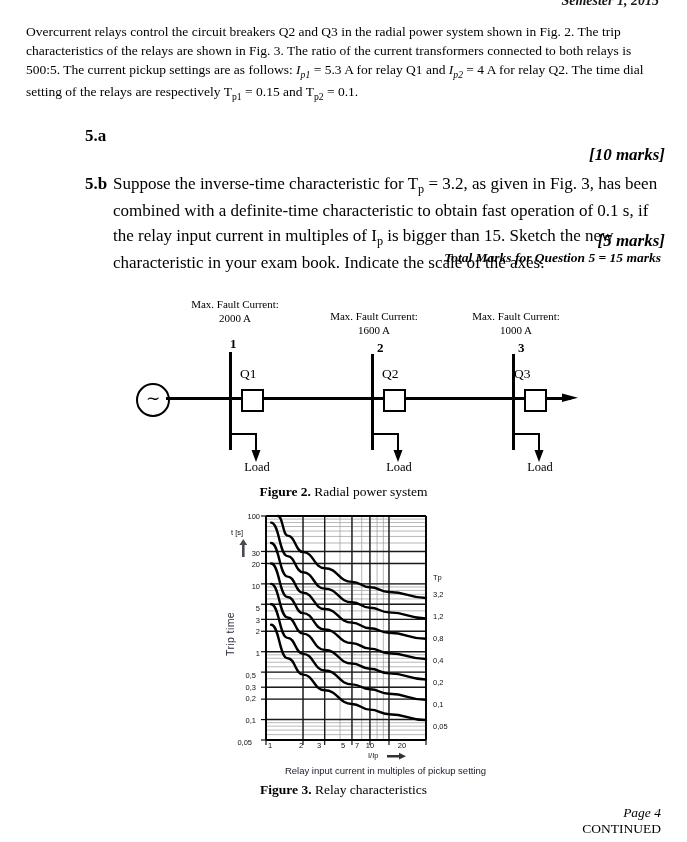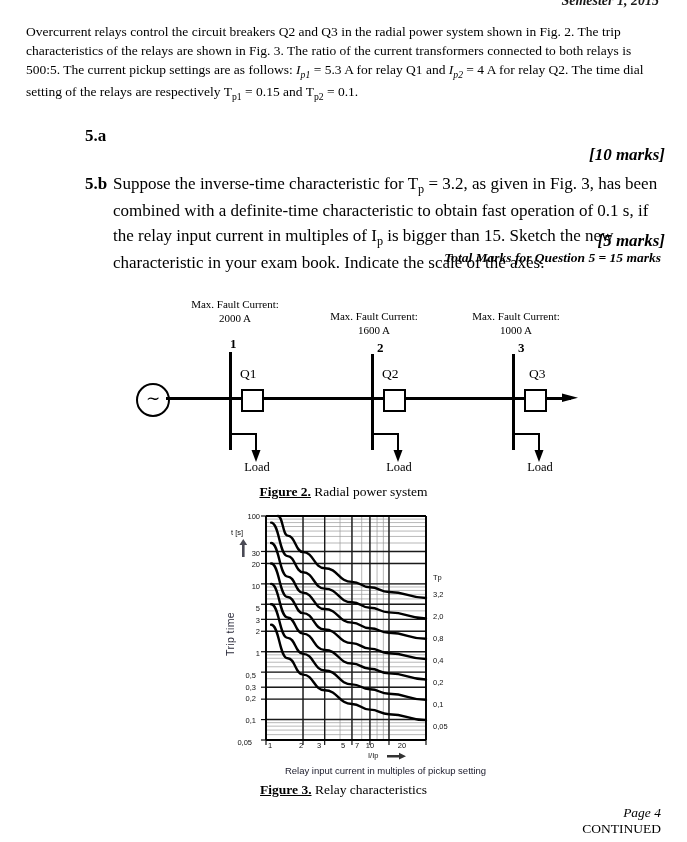--- a/index.html
+++ b/index.html
@@ -95,21 +95,21 @@
     left: 0;
     width: 687px;
     height: 180px;
   }
   .cap {
     position: absolute;
     width: 687px;
     text-align: center;
     font-size: 13.5px;
   }
-  .cap b { font-weight: bold; text-decoration: underline; }
+  .cap b { font-weight: bold; }
   #cap2 { top: 484px; }
   #cap3 { top: 782px; }
 
   .fault-label {
     position: absolute;
     text-align: center;
     font-size: 11px;
     line-height: 1.25;
     width: 160px;
   }
@@ -294,21 +294,21 @@
   <svg style="position:absolute; left:562px; top:92px;" width="26" height="17">
     <polygon points="0,3.5 16,7.8 0,12" fill="#000"></polygon>
   </svg>
 
   <div class="breaker" style="left:241px; top:91px;"></div>
   <div class="breaker" style="left:383px; top:91px;"></div>
   <div class="breaker" style="left:524px; top:91px;"></div>
 
   <div class="breaker-label" style="left:240px; top:68px;font-family:Liberation Serif, serif;">Q1</div>
   <div class="breaker-label" style="left:382px; top:68px;">Q2</div>
-  <div class="breaker-label" style="left:529px; top:68px;">Q3</div>
+  <div class="breaker-label" style="left:514px; top:68px;">Q3</div>
 
   <div class="tap-h" style="left:229px; top:135px; width:28px;"></div>
   <div class="tap-v" style="left:255px; top:135px; height:20px;"></div>
   <svg style="position:absolute; left:249px; top:152px;" width="15" height="14">
     <polygon points="2.5,0 11.5,0 7,12" fill="#000"></polygon>
   </svg>
   <div class="load-label" style="left:227px; top:162px;">Load</div>
 
   <div class="tap-h" style="left:371px; top:135px; width:28px;"></div>
   <div class="tap-v" style="left:397px; top:135px; height:20px;"></div>
@@ -361,21 +361,21 @@
   <div class="xtick" style="left:144px; top:233px;">10</div>
   <div class="xtick" style="left:176px; top:233px;">20</div>
 
   <div class="ax-text" style="left:150px; top:243px;">I/Ip</div>
   <svg style="position:absolute; left:169px; top:244px;" width="20" height="9">
     <polygon points="0,3 12,3 12,0.8 19,4.2 12,7.6 12,5.4 0,5.4" fill="#333"></polygon>
   </svg>
 
   <div class="tplab" style="left:215px; top:65px;">Tp</div>
   <div class="tplab" style="left:215px; top:82px;">3,2</div>
-  <div class="tplab" style="left:215px; top:104px;">2,0</div>
+  <div class="tplab" style="left:215px; top:104px;">1,2</div>
   <div class="tplab" style="left:215px; top:126px;">0,8</div>
   <div class="tplab" style="left:215px; top:148px;">0,4</div>
   <div class="tplab" style="left:215px; top:170px;">0,2</div>
   <div class="tplab" style="left:215px; top:192px;">0,1</div>
   <div class="tplab" style="left:215px; top:214px;">0,05</div>
 
   <svg id="chart-svg" style="position:absolute; left:0; top:0;" width="255" height="250">
       <line x1="48" y1="8" x2="48" y2="232" stroke="#9a9a9a" stroke-width="0.7"></line>
       <line x1="85.02051410556146" y1="8" x2="85.02051410556146" y2="232" stroke="#9a9a9a" stroke-width="0.7"></line>
       <line x1="106.67612661473353" y1="8" x2="106.67612661473353" y2="232" stroke="#9a9a9a" stroke-width="0.7"></line>

